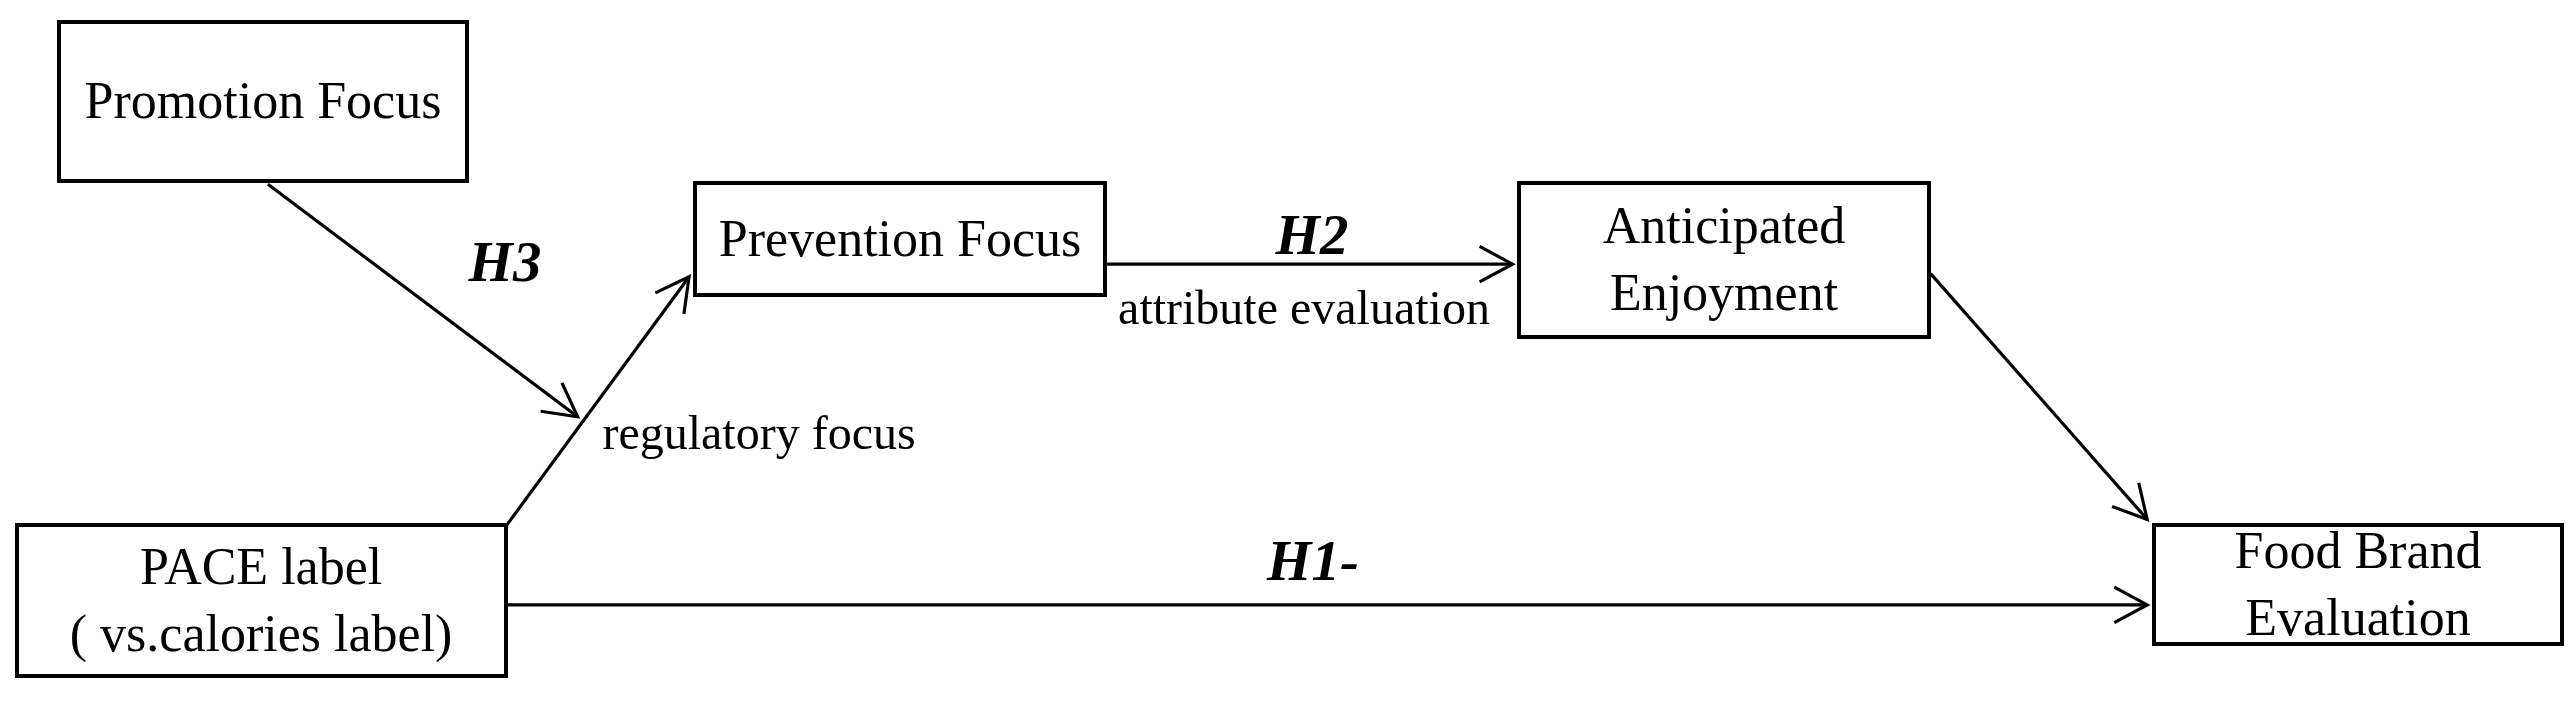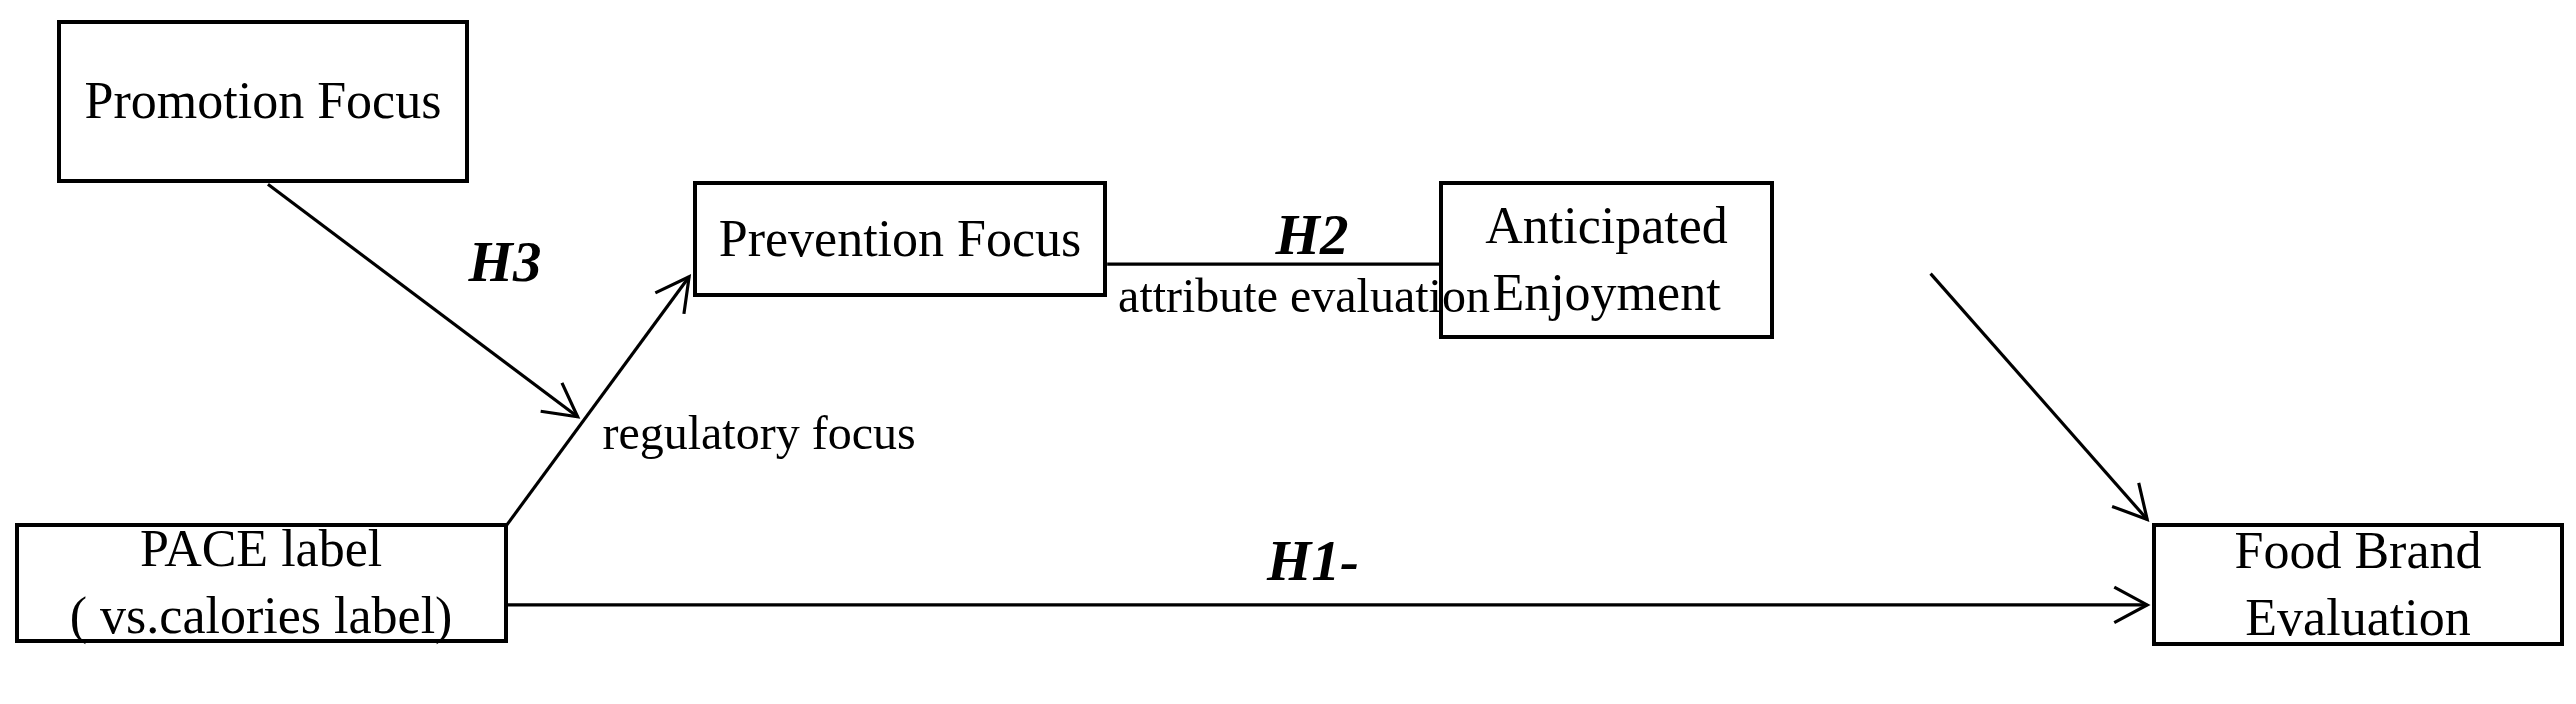--- a/index.html
+++ b/index.html
@@ -30,42 +30,42 @@
     flex-direction: column;
     align-items: center;
     justify-content: center;
     text-align: center;
     font-size: 52px;
     line-height: 1.28;
     box-sizing: border-box;
   }
   .node-promotion   { left: 57px;   top: 19.6px;  width: 412px; height: 163px; }
   .node-prevention  { left: 693px; top: 181px; width: 414px; height: 116px; }
-  .node-anticipated { left: 1439px; top: 181px; width: 335px; height: 158px; }
-  .node-pace        { left: 14.6px;   top: 523px; width: 493px; height: 120px; }
+  .node-anticipated { left: 1517px; top: 181px; width: 414px; height: 158px; }
+  .node-pace        { left: 14.6px;   top: 523px; width: 493px; height: 155px; }
   .node-food        { left: 2152px; top: 523px; width: 412px; height: 123px; }
 
   .edge-label {
     position: absolute;
     transform: translate(-50%, -50%);
     white-space: nowrap;
     text-align: center;
   }
   .hyp-label {
     font-weight: bold;
     font-style: italic;
     font-size: 57px;
   }
   .path-label {
     font-size: 48px;
   }
   .lbl-h3     { left: 481px;  top: 261px; margin-left: 24px; }
   .lbl-reg    { left: 759px; top: 432px; font-family: Liberation Serif, serif; }
   .lbl-h2     { left: 1312px; top: 234px; }
-  .lbl-attr   { left: 1304px; top: 295px; }
+  .lbl-attr   { left: 1304px; top: 307px; }
   .lbl-h1     { left: 1313px; top: 560px; }
   .lbl-serial { left: 1316px; top: 644px; }
 </style>
 </head>
 <body>
 
 <div class="stage">
 
   <svg class="arrow-layer" width="2576" height="705" viewBox="0 0 4067 1113" xmlns="http://www.w3.org/2000/svg">
     <defs>

